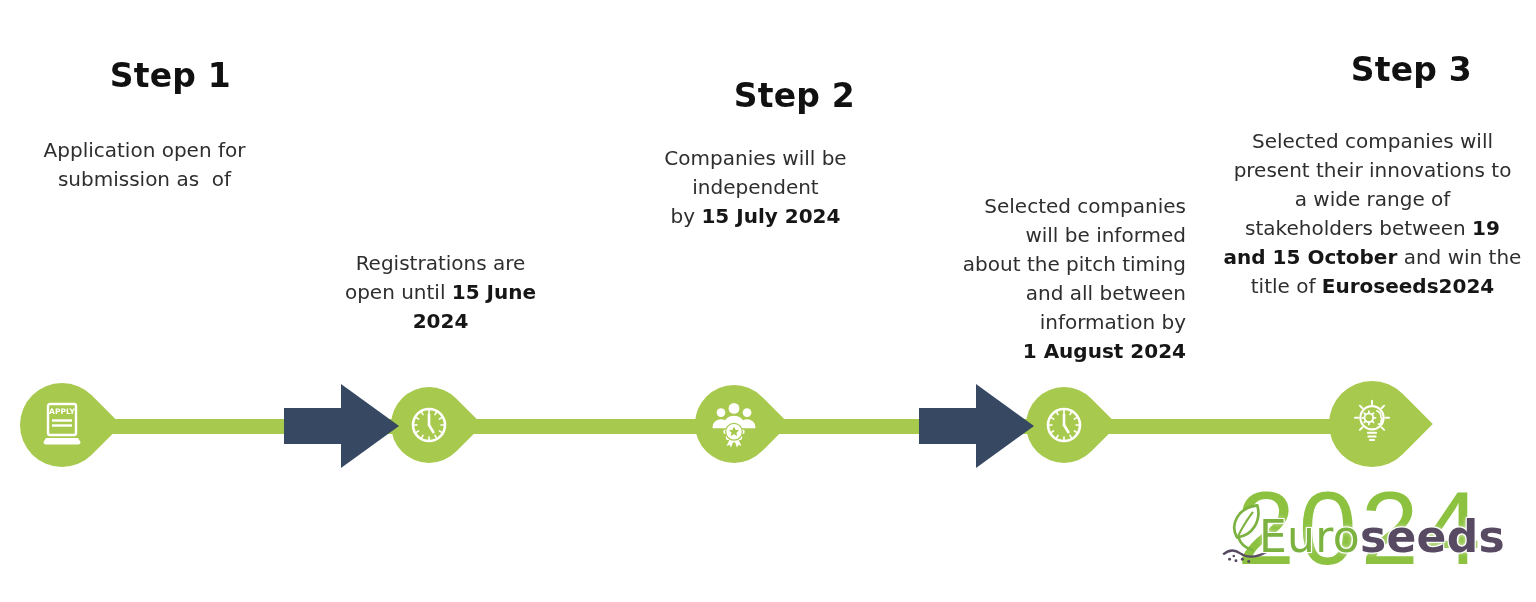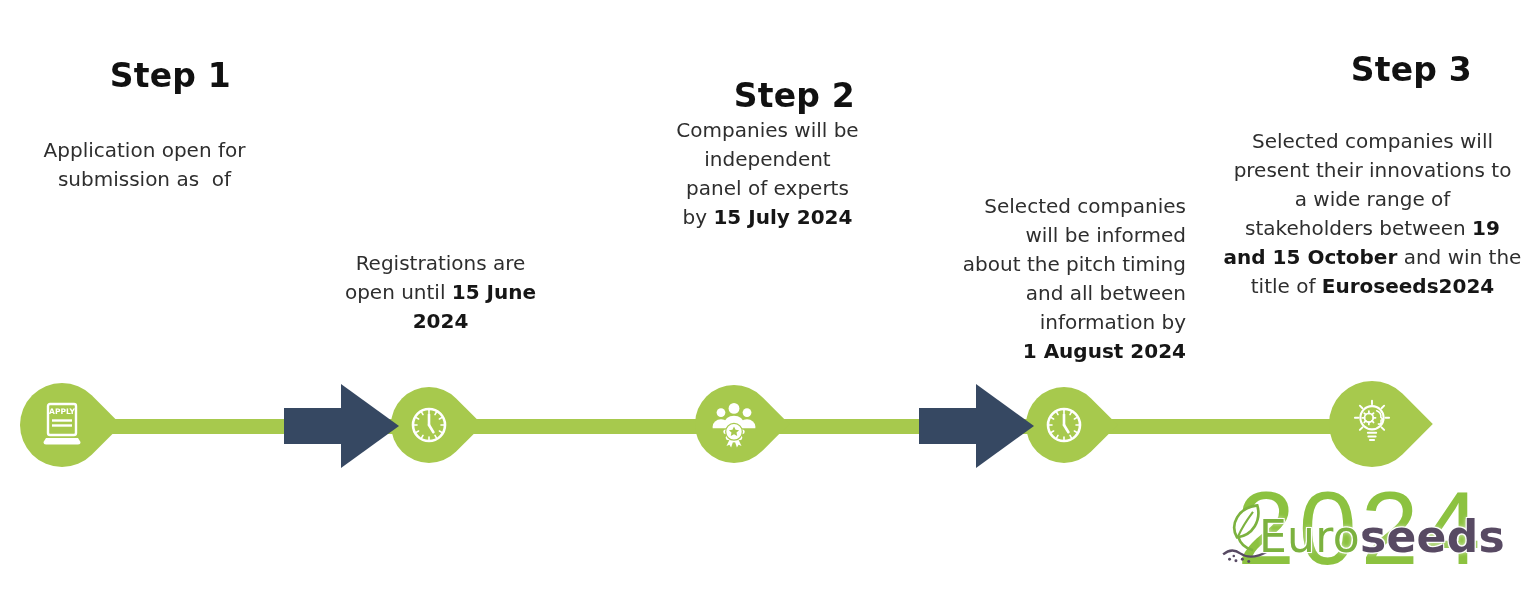--- a/index.html
+++ b/index.html
@@ -46,24 +46,23 @@
 
 <div class="text-block" style="left:22px;top:136px;width:245px;">
     <div class="tl-line"><span>Application open for</span></div>
     <div class="tl-line"><span>submission as  of</span></div>
   </div>
 <div class="text-block" style="left:318px;top:249px;width:245px;">
     <div class="tl-line"><span>Registrations are</span></div>
     <div class="tl-line"><span>open until </span><span class="b">15 June</span></div>
     <div class="tl-line"><span class="b">2024</span></div>
   </div>
-<div class="text-block" style="left:658px;top:116px;width:195px;margin-left:12px;">
+<div class="text-block" style="left:658px;top:144px;width:195px;">
     <div class="tl-line"><span>Companies will be</span></div>
     <div class="tl-line"><span>independent</span></div>
-    <div class="tl-line"><span>panel of experts</span></div>
     <div class="tl-line"><span>by </span><span class="b">15 July 2024</span></div>
   </div>
 <div class="text-block" style="left:940px;top:192px;width:246px;text-align:right;">
     <div class="tl-line"><span>Selected companies</span></div>
     <div class="tl-line"><span>will be informed</span></div>
     <div class="tl-line"><span>about the pitch timing</span></div>
     <div class="tl-line"><span>and all between</span></div>
     <div class="tl-line"><span>information by</span></div>
     <div class="tl-line"><span class="b">1 August 2024</span></div>
   </div>

